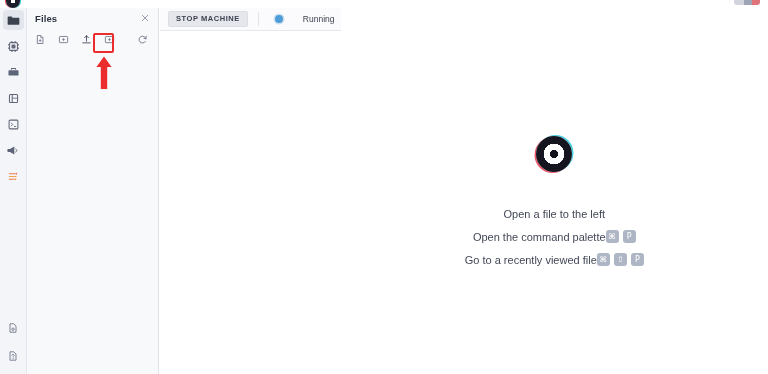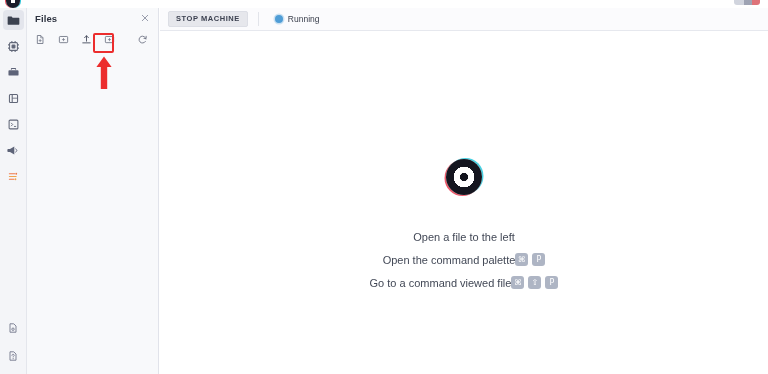--- a/index.html
+++ b/index.html
@@ -145,21 +145,21 @@
   }
 
   
   .main {
     position: absolute;
     top: 8px; left: 160px;
     width: 608px;
     height: 366px;
     background: #ffffff;
     display: flex;
-    flex-direction: column;
+    flex-direction: row;
   }
   .main-topbar {
     height: 23px;
     background: #fbfbfd;
     border-bottom: 1px solid #e6e8ee;
     display: flex;
     align-items: center;
     padding-left: 8px;
     gap: 8px;
   }
@@ -175,21 +175,21 @@
     cursor: pointer;
     line-height: 1;
   }
   .topbar-divider {
     width: 1px; height: 14px; background: #e2e4ea;
     margin: 0 2px;
   }
   .status-chip {
     display: flex;
     align-items: center;
-    gap: 5px;
+    gap: 20px;
     padding: 2px 6px;
     border-radius: 3px;
     cursor: pointer;
   }
   .status-dot {
     width: 8px; height: 8px; border-radius: 50%;
     background: #4f9dd6;
     box-shadow: 0 0 0 1.5px rgba(79,157,214,.28);
   }
   .status-text {
@@ -436,21 +436,21 @@
 
         <div class="hint-row">
           <span>Open the command palette</span>
           <span class="keys">
             <span class="key">⌘</span>
             <span class="key">P</span>
           </span>
         </div>
 
         <div class="hint-row">
-          <span>Go to a command viewed file</span>
+          <span>Go to a recently viewed file</span>
           <span class="keys">
             <span class="key">⌘</span>
             <span class="key">⇧</span>
             <span class="key">P</span>
           </span>
         </div>
 
       </div>
     </div>
   </div>

